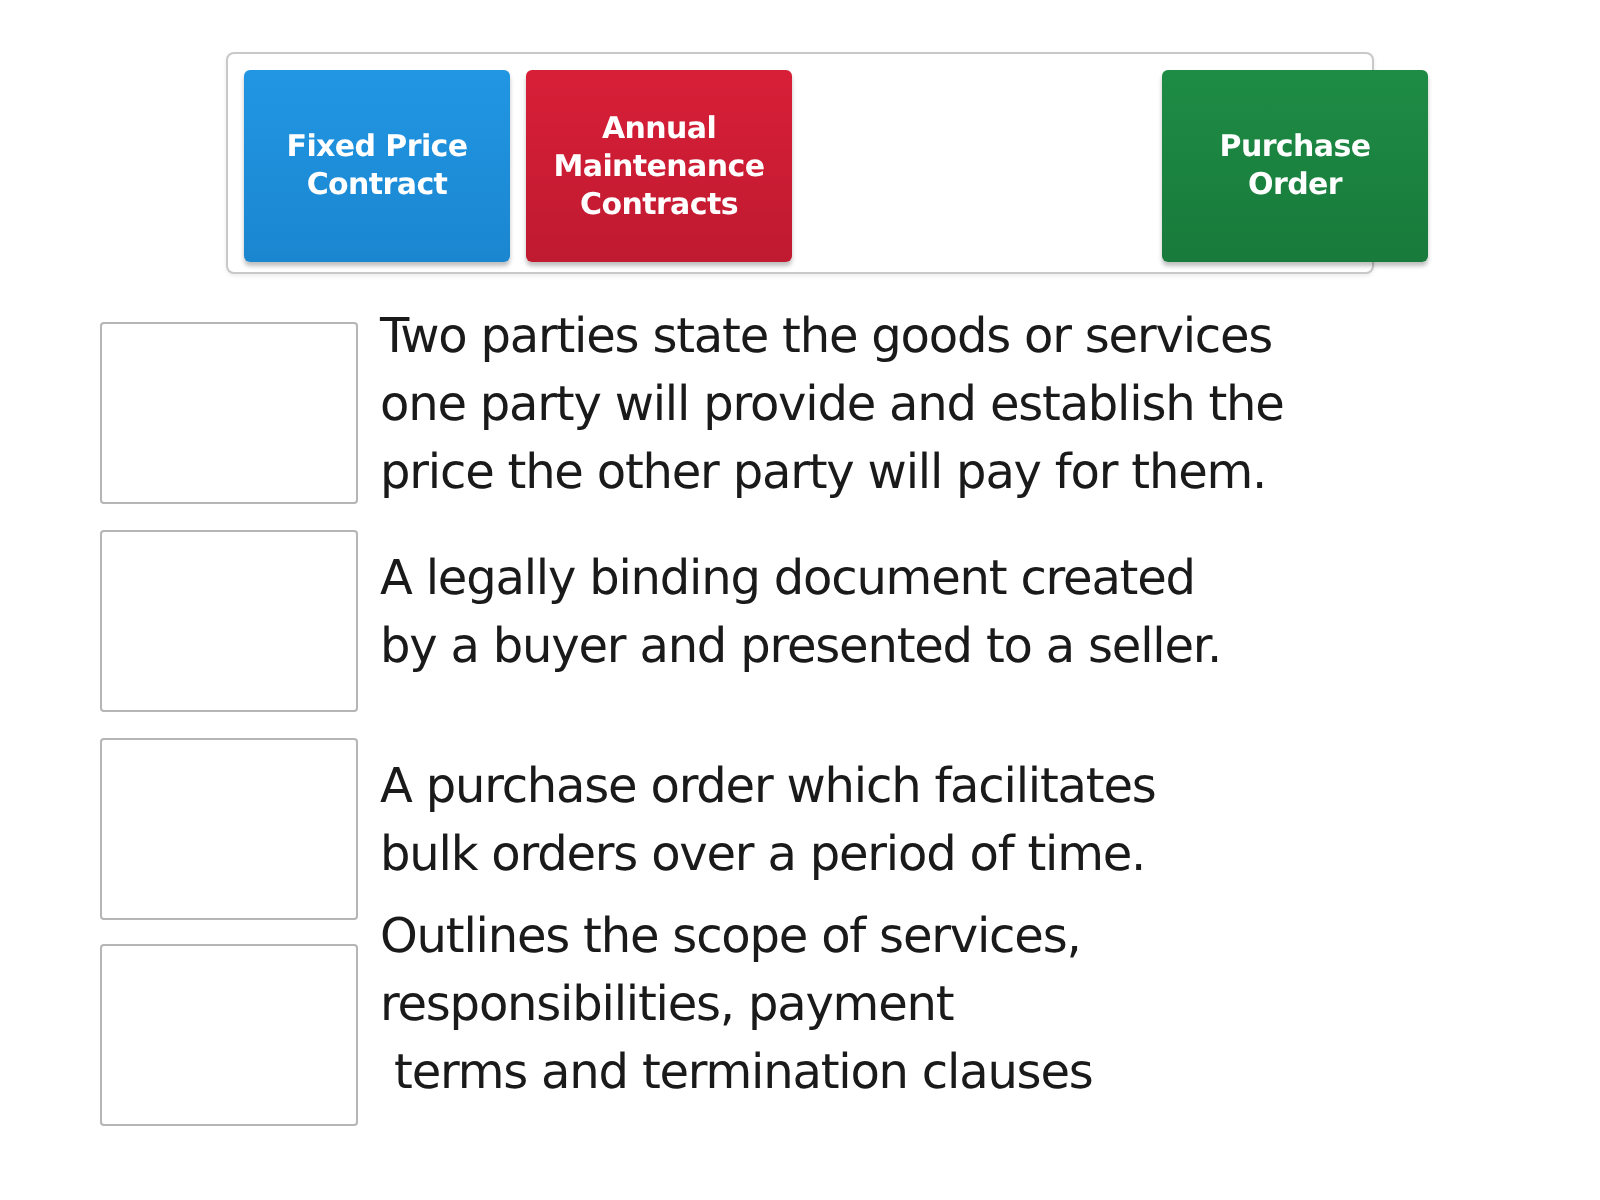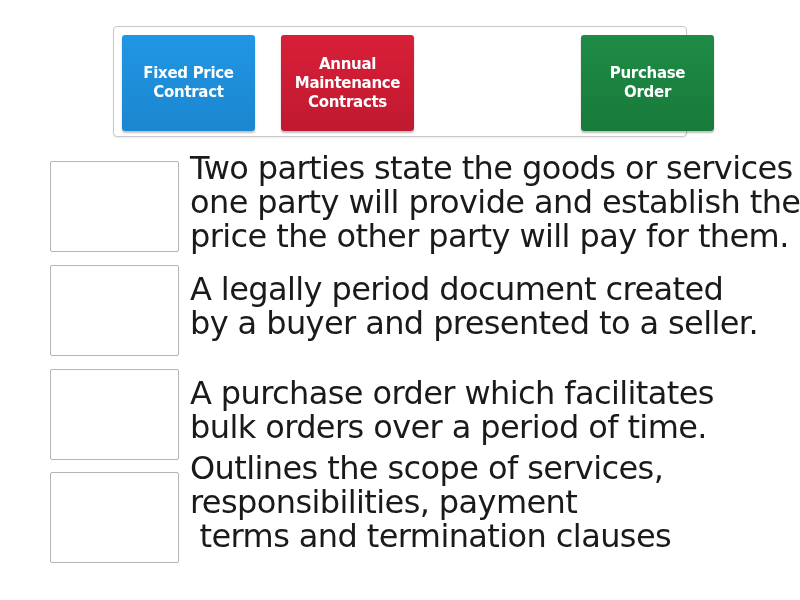--- a/index.html
+++ b/index.html
@@ -8,39 +8,39 @@
   .tray { position:absolute; left:113px; top:26px; width:572px; height:109px;
           border:1px solid #c8c8c8; border-radius:4px; background:#fff;
           box-shadow:0 1px 2px rgba(0,0,0,0.08);text-decoration:underline; }
   .tile { position:absolute; top:8px; width:133px; height:96px; border-radius:3px;
           color:#fff; font-weight:bold; font-size:15px; line-height:19px;
           display:flex; align-items:center; justify-content:center; text-align:center;
           cursor:grab; box-shadow:0 2px 2px rgba(0,0,0,0.25); padding:0 4px; box-sizing:border-box;
           font-family:"DejaVu Sans",sans-serif; letter-spacing:-0.3px; }
   .drop { position:absolute; left:50px; width:127px; height:89px;
           border:1px solid #b5b5b5; border-radius:2px; background:#fff; }
-  .desc { position:absolute; left:190px; font-size:32px; line-height:34px; color:#1a1a1a;
+  .desc { position:absolute; left:190px; font-size:24px; line-height:34px; color:#1a1a1a;
           font-family:"DejaVu Sans",sans-serif; letter-spacing:-0.6px; white-space:pre; }
 </style>
 </head>
 <body>
 
 <div class="tray">
   <div class="tile" style="left: 8px; background: linear-gradient(rgb(33, 150, 227), rgb(27, 134, 208));">Fixed Price Contract</div>
-  <div class="tile" style="left: 167px; background: linear-gradient(rgb(216, 31, 56), rgb(191, 26, 48));">Annual Maintenance Contracts</div>
+  <div class="tile" style="left: 149px; background: linear-gradient(rgb(216, 31, 56), rgb(191, 26, 48));">Annual Maintenance Contracts</div>
   <div class="tile" style="left: 431px; background: linear-gradient(rgb(30, 140, 69), rgb(24, 122, 59)); margin-left: 36px;">Purchase Order</div>
 </div>
 
 <div class="drop" style="top:161px;"></div>
 <div class="desc" style="top:151px;">Two parties state the goods or services
 one party will provide and establish the
 price the other party will pay for them.</div>
 
 <div class="drop" style="top:265px;"></div>
-<div class="desc" style="top:272px;">A legally period document created
+<div class="desc" style="top:272px;">A legally binding document created
 by a buyer and presented to a seller.</div>
 
 <div class="drop" style="top:369px;"></div>
 <div class="desc" style="top:376px;">A purchase order which facilitates
 bulk orders over a period of time.</div>
 
 <div class="drop" style="top:472px;"></div>
 <div class="desc" style="top:451px;">Outlines the scope of services,
 responsibilities, payment
  terms and termination clauses</div>

